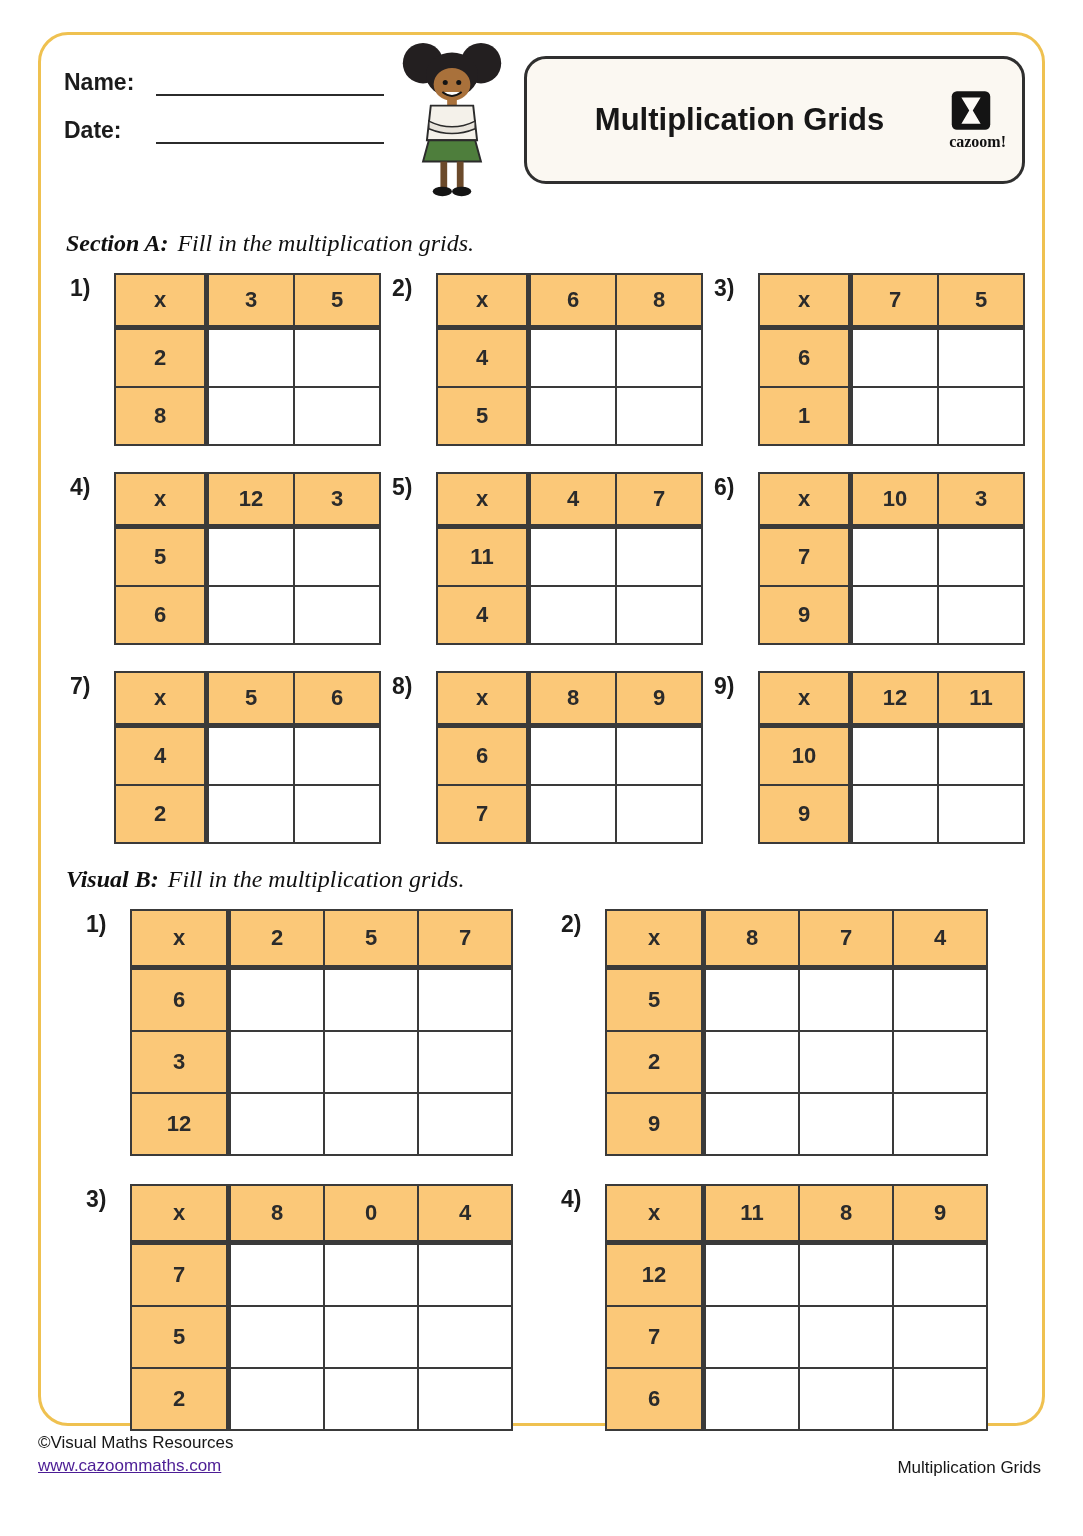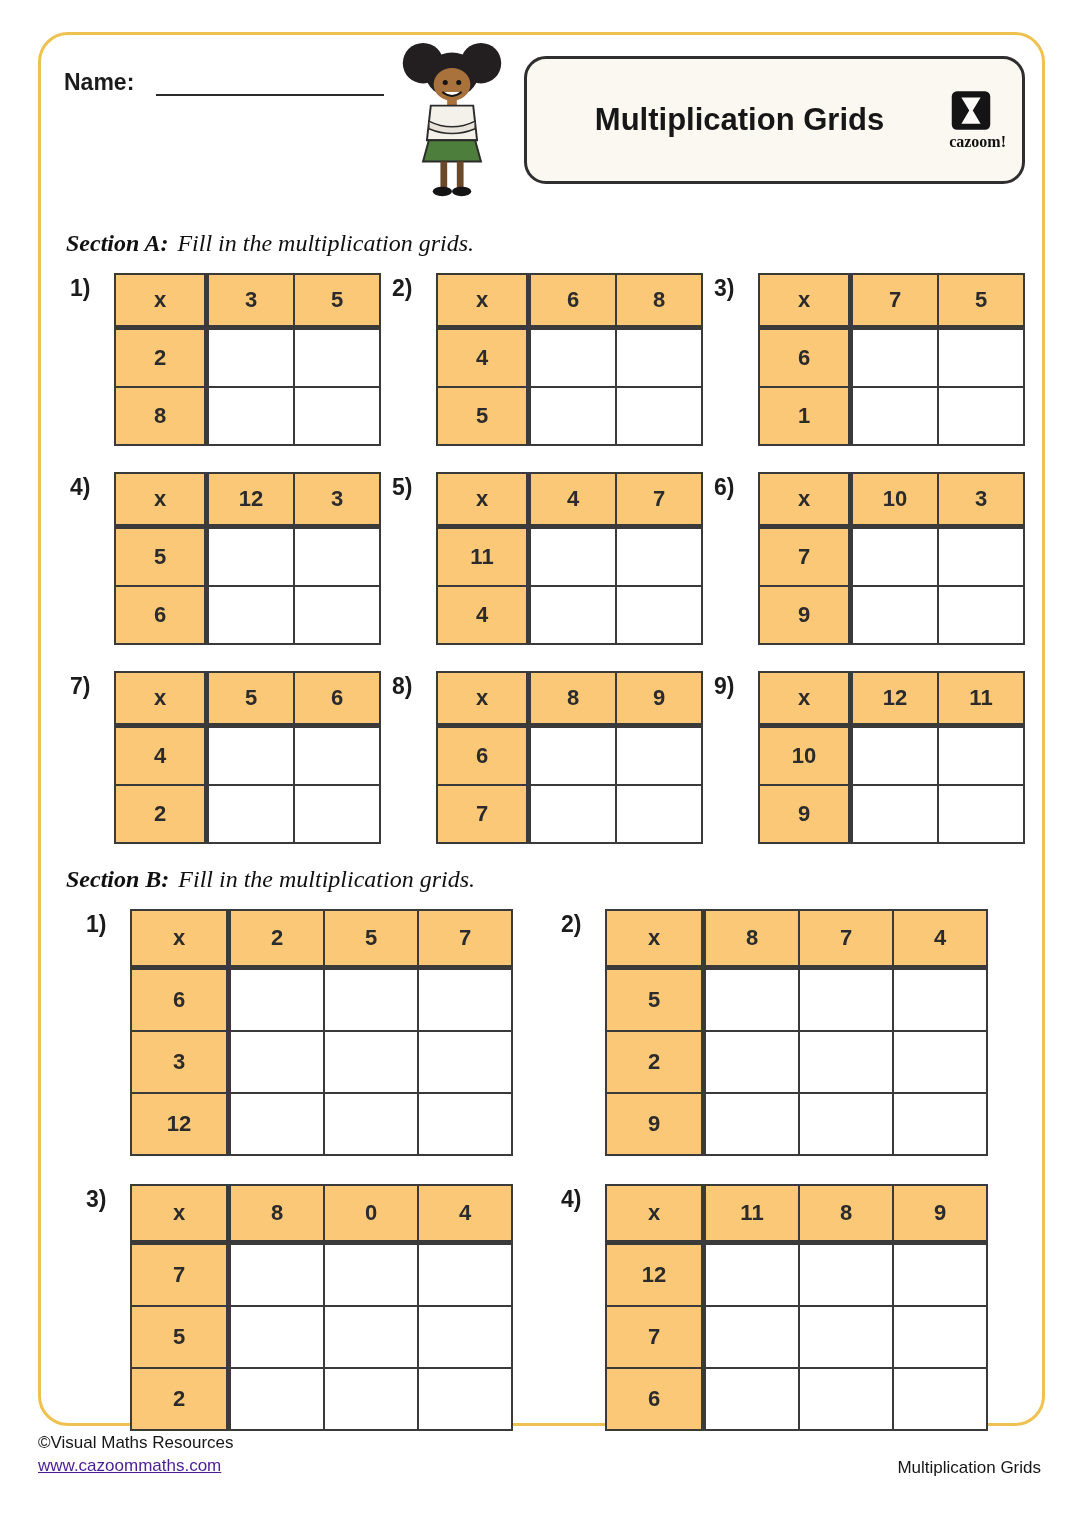--- a/index.html
+++ b/index.html
@@ -76,20 +76,24 @@
 
 <div class="page">
   <div class="frame"></div>
 
   <div class="content">
 
     <div class="header">
       <div class="name-block">
         <div class="name-row">
           <span class="name-label">Name:</span>
+          <span class="name-line"></span>
+        </div>
+        <div class="name-row">
+          <span class="name-label">Date:</span>
           <span class="name-line"></span>
         </div>
       </div>
 
       <div class="character">
         <svg viewBox="0 0 120 170" width="116" height="164" aria-hidden="true">
           <circle cx="30" cy="24" r="21" fill="#231f20"></circle>
           <circle cx="90" cy="24" r="21" fill="#231f20"></circle>
           <ellipse cx="60" cy="36" rx="27" ry="23" fill="#231f20"></ellipse>
           <ellipse cx="60" cy="46" rx="19" ry="17" fill="#A9713B"></ellipse>
@@ -328,21 +332,21 @@
             <td class="ans"></td>
             <td class="ans"></td>
           </tr>
         </tbody>
           </table>
       </div>
 
     </div>
 
     <div class="section-heading">
-      <span class="sh-bold">Section B:</span><span class="sh-rest">Fill in the multiplication grids.</span>
+      <span class="sh-bold">Visual B:</span><span class="sh-rest">Fill in the multiplication grids.</span>
     </div>
 
     <div class="grids-b">
 
       <div class="grid-block">
         <span class="grid-num">1)</span>
         <table class="mult-grid grid-b">
           <tbody>
               <tr>
             <td class="hdr">x</td>

